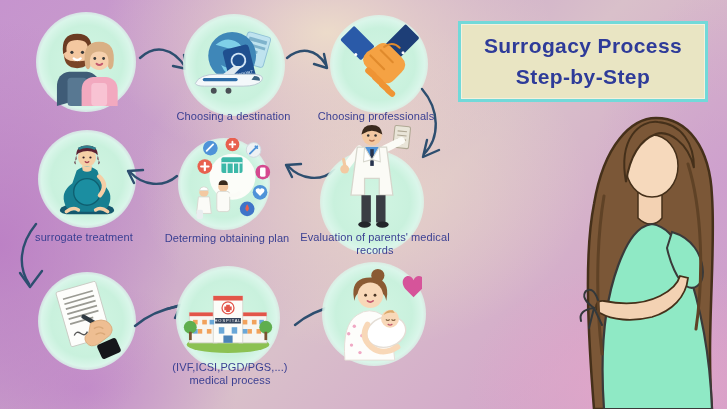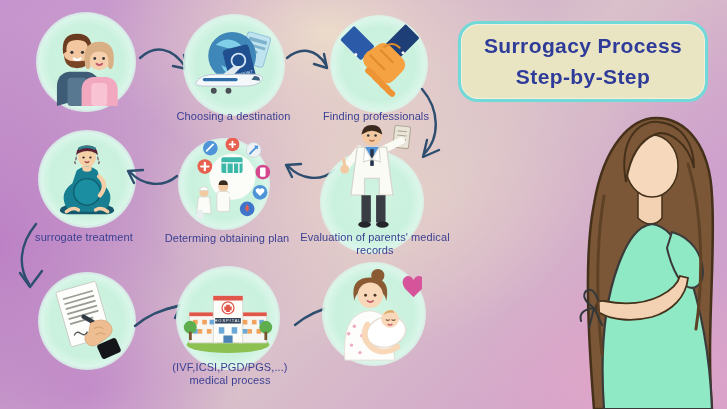--- a/index.html
+++ b/index.html
@@ -23,21 +23,21 @@
   }
   .step-icon { position:absolute; }
   .label {
     position:absolute; text-align:center;
     font-weight:400; font-size:11px; line-height:1.18;
     color:#3a3f92; letter-spacing:.1px;
   }
   .title-box {
     position:absolute; left:458px; top:21px; width:250px; height:81px;
     box-sizing:border-box; background:#e9e5c3;
-    border:3px solid #72d9d9; border-radius:20px;
+    border:3px solid #72d9d9; border-radius:0;
     display:flex; flex-direction:column; justify-content:center;
     text-align:center; color:#2e3b99;
     font-weight:700; font-size:21px; line-height:1.45; letter-spacing:.4px;
     box-shadow:0 0 0 1px rgba(255,255,255,.45) inset;
   }
   .arrow { position:absolute; }
   .arrow path { stroke:#2d4e6f; stroke-width:2.4; fill:none; stroke-linecap:round; stroke-linejoin:round; }
 </style>
 </head>
 <body>
@@ -118,21 +118,21 @@
     <path d="M40,40 l16,16 M52,34 l14,14" stroke="#e08a2c" stroke-width="2.4" stroke-linecap="round"></path>
     <g fill="#ef9434">
       <rect x="33" y="56" width="15" height="7.5" rx="3.7" transform="rotate(42 40 60)"></rect>
       <rect x="41" y="64" width="15" height="7.5" rx="3.7" transform="rotate(42 48 68)"></rect>
       <rect x="49" y="72" width="15" height="7.5" rx="3.7" transform="rotate(42 56 76)"></rect>
       <rect x="57" y="79" width="13" height="7" rx="3.5" transform="rotate(42 63 82)"></rect>
     </g>
     <path d="M56,30 q10-7 18,1" stroke="#e08a2c" stroke-width="2.4" fill="none" stroke-linecap="round"></path>
   </svg>
 
-  <div class="label" style="left:302px;top:110px;width:148px">Finding professionals</div>
+  <div class="label" style="left:302px;top:110px;width:148px">Choosing professionals</div>
 
   <svg class="arrow" style="left:413px;top:86px" width="34" height="80" viewBox="0 0 34 80">
     <path d="M9,3 C27,24 27,52 11,68"></path>
       <path d="M26,64 L10,71 L14,54"></path>
   </svg>
 
   <div class="blob" style="left:38px;top:130px;width:98px;height:98px"></div>
   <svg class="step-icon" style="left:44px;top:136px" width="86" height="86" viewBox="0 0 100 100">
     <path d="M20,83 q30-16 60,0 q5,6-6,8 l-48,0 q-11-2-6-8 z" fill="#14586e"></path>
     <path d="M38,40 q12-9 24,0 l5,15 q15,11 8,26 q-3,7-25,7 q-22,0-25-7 q-7-15 8-26 z" fill="#177f91"></path>

